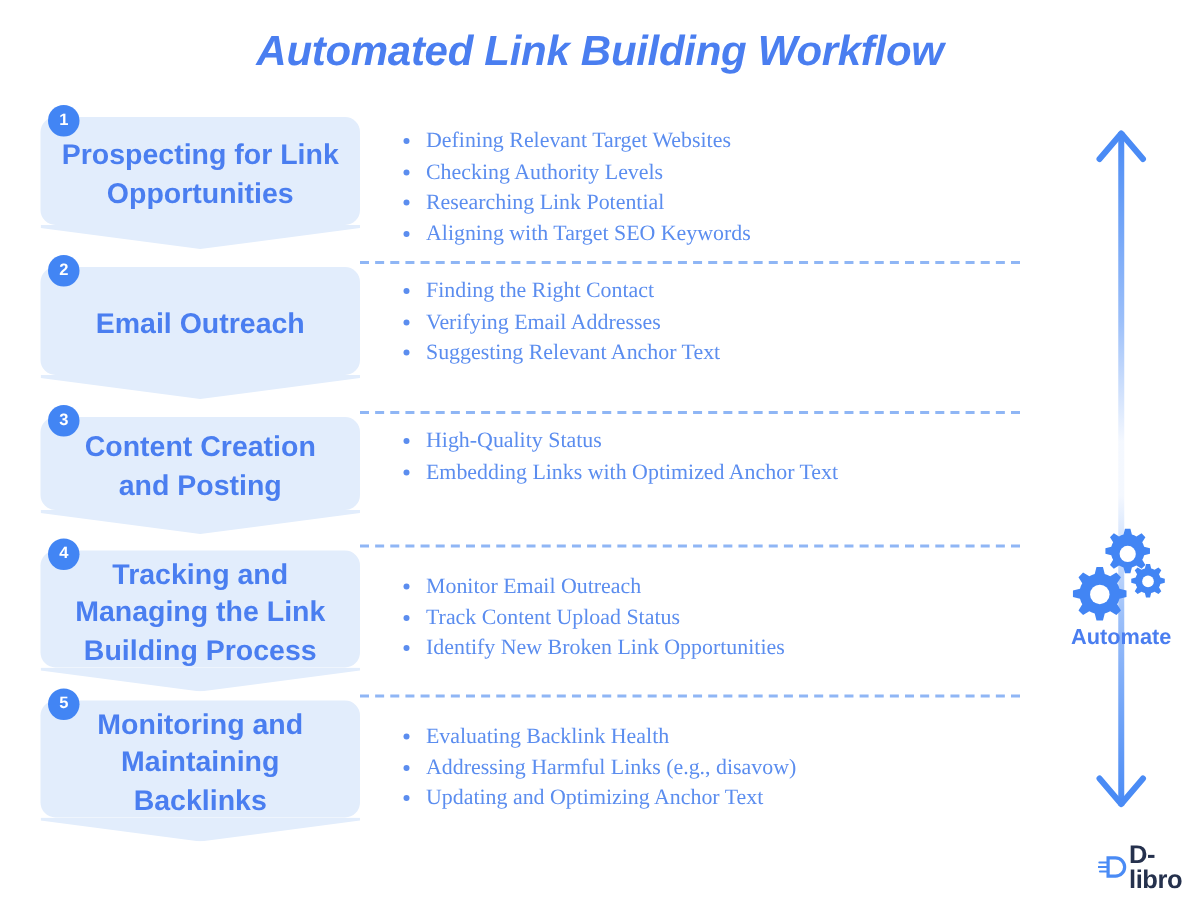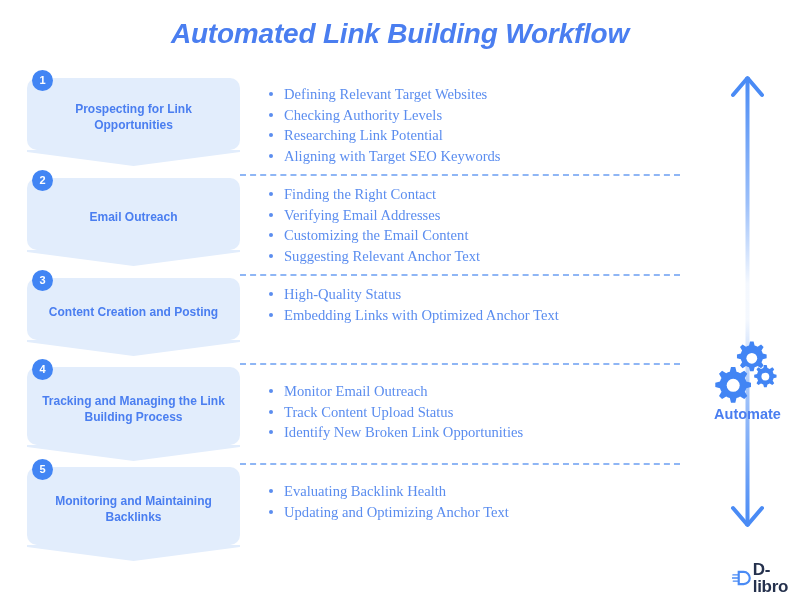--- a/index.html
+++ b/index.html
@@ -83,21 +83,21 @@
     font-weight: bold;
     display: flex;
     align-items: center;
     justify-content: center;
     line-height: 1;
     z-index: 3;
   }
 
   .step-heading {
     color: #4a7ef0;
-    font-size: 12px;
+    font-size: 19px;
     font-weight: bold;
     line-height: 1.35;
   }
 
   .step-bullets {
     margin: 0;
     padding: 0;
     list-style: none;
     flex: 1;
     padding-top: 6px;
@@ -128,21 +128,21 @@
     left: 240px;
     width: 440px;
     border-top: 2px dashed #8fb6f5;
     height: 0;
   }
 
   
   #automate-rail {
     position: absolute;
     left: 700px;
-    top: 69px;
+    top: 80px;
     width: 95px;
     height: 465px;
   }
   #automate-rail .rail-svg {
     position: absolute;
     left: 0;
     top: 0;
   }
   #automate-label {
     position: absolute;
@@ -216,21 +216,20 @@
       </div>
       <div class="step-tail">
         <svg width="213" height="16" viewBox="0 0 213 16">
             <path d="M0 0 L213 0 L213 2 L106.5 16 L0 2 Z" fill="#e2edfc"></path>
           </svg>
       </div>
     </div>
     <ul class="step-bullets">
       <li>Finding the Right Contact</li>
       <li>Verifying Email Addresses</li>
-      <li>Customizing the Email Content</li>
       <li>Suggesting Relevant Anchor Text</li>
     </ul>
     <div class="divider" style="top:96px;"></div>
   </div>
 
   <div class="step-row" style="height:89px;">
     <div class="step-box-wrap">
       <div class="step-box" style="height:62px;">
         <div class="step-badge">3</div>
         <div class="step-heading">Content Creation and Posting</div>
@@ -275,20 +274,21 @@
         <div class="step-heading">Monitoring and Maintaining Backlinks</div>
       </div>
       <div class="step-tail">
         <svg width="213" height="16" viewBox="0 0 213 16">
             <path d="M0 0 L213 0 L213 2 L106.5 16 L0 2 Z" fill="#e2edfc"></path>
           </svg>
       </div>
     </div>
     <ul class="step-bullets" style="padding-top:14px;">
       <li>Evaluating Backlink Health</li>
+      <li>Addressing Harmful Links (e.g., disavow)</li>
       <li>Updating and Optimizing Anchor Text</li>
     </ul>
   </div>
 
 </div>
 
 <div id="automate-rail">
 
   <svg class="rail-svg" width="95" height="465" viewBox="0 0 95 465">
     <defs>

